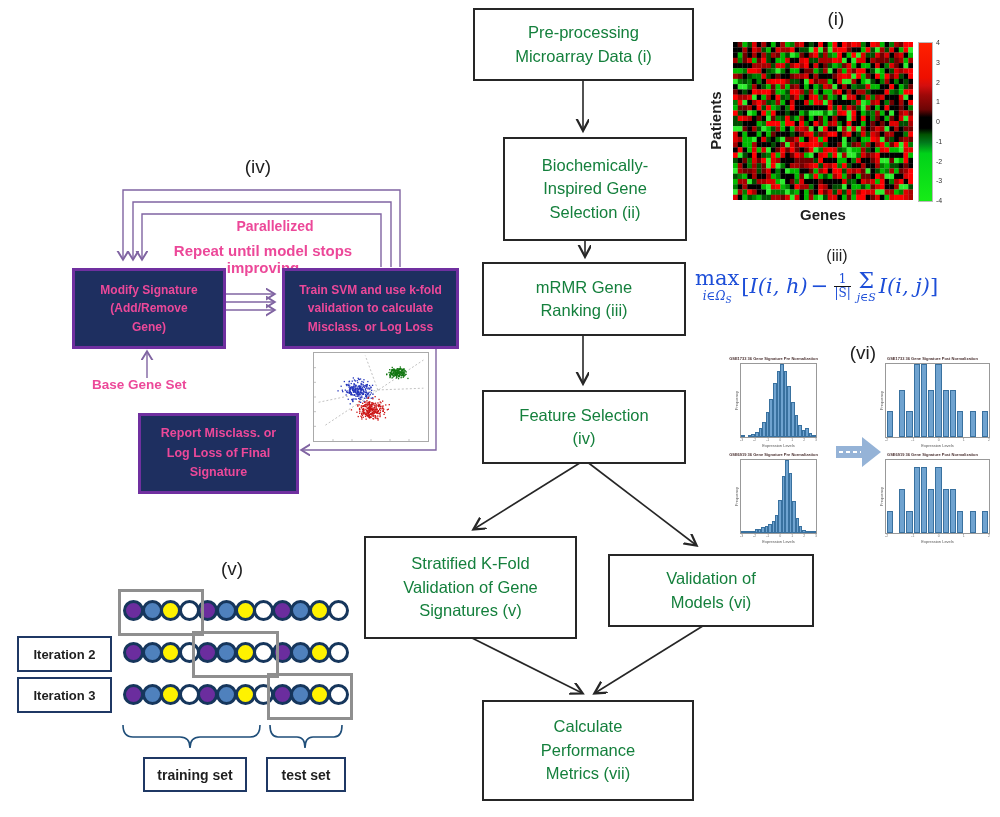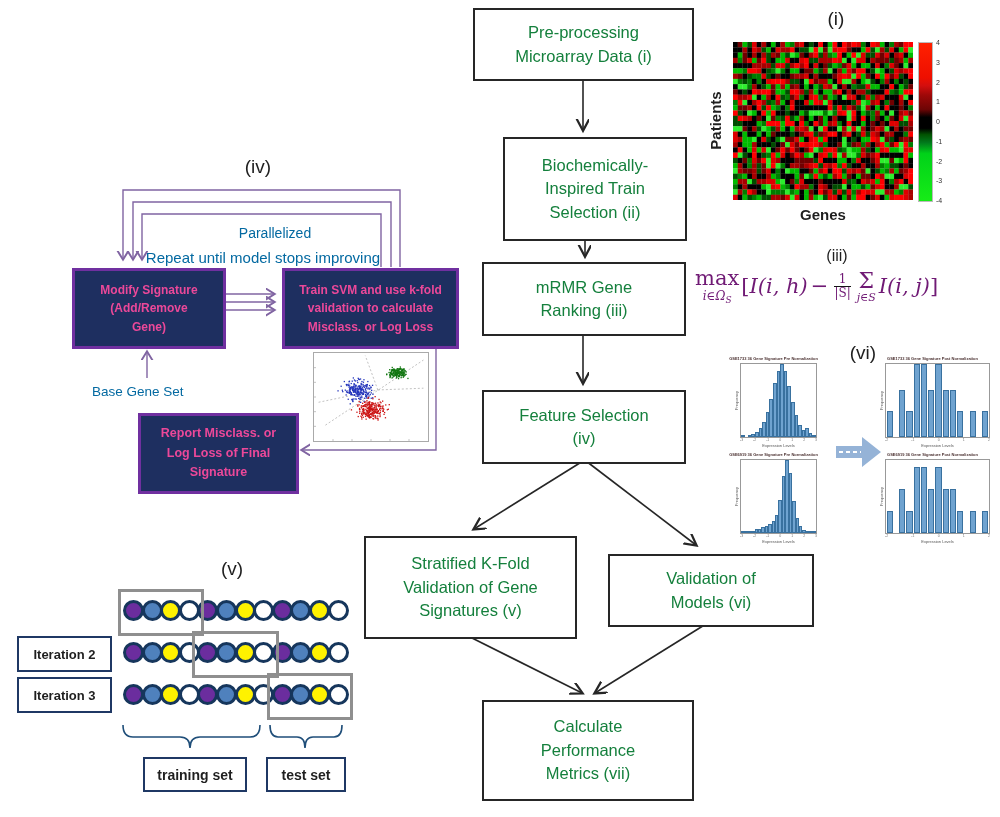--- a/index.html
+++ b/index.html
@@ -6,36 +6,36 @@
   .canvas{position:relative;width:1000px;height:817px;background:#fff;
           font-family:"Liberation Sans",sans-serif;overflow:hidden;color:#1f1f1f;}
   svg.overlay{position:absolute;left:0;top:0;pointer-events:none;}
   .fbox{position:absolute;background:#fff;border:2px solid #262626;
         display:flex;align-items:center;justify-content:center;text-align:center;
         font-size:16.5px;line-height:1.42;white-space:pre-line;color:#15803d;}
   .darkbox{position:absolute;background:#1E2F60;border:3px solid #7030A0;color:#ec4899;
         font-weight:bold;font-size:12px;line-height:1.55;display:flex;align-items:center;
         justify-content:center;text-align:center;white-space:pre-line;}
   .panel-label{position:absolute;font-size:19px;color:#1f1f1f;text-align:center;}
-  .boldnote{position:absolute;font-weight:normal;color:#0369a1;text-align:center;margin-top:7px;}
+  .boldnote{position:absolute;font-weight:bold;color:#ec4899;text-align:center;}
   .iterbox{position:absolute;background:#fff;border:2px solid #1F3864;
         display:flex;align-items:center;justify-content:center;font-size:13px;font-weight:600;}
   .setbox{position:absolute;background:#fff;border:2px solid #1F3864;
         display:flex;align-items:center;justify-content:center;font-size:14px;font-weight:600;}
   .kcircle{position:absolute;width:15px;height:15px;border-radius:50%;border:3px solid #16365C;}
   .grayframe{position:absolute;border:3px solid #8f8f8f;background:transparent;}
   .heatwrap{position:absolute;left:733px;top:42px;width:180px;height:158px;}
   .cbar{position:absolute;left:918px;top:42px;width:13px;height:158px;border:1px solid #bbb;}
   .cbar-tick{position:absolute;left:936px;width:20px;font-size:7px;color:#333;line-height:1;}
   .rotlabel{position:absolute;font-weight:bold;font-size:15px;transform:rotate(-90deg);
         transform-origin:center;white-space:nowrap;}
   .axislabel{position:absolute;font-weight:bold;font-size:15px;text-align:center;}
   
   .formula{position:absolute;left:695px;top:268px;display:flex;align-items:center;
-        font-family:"DejaVu Serif","Liberation Serif",serif;font-size:21px;color:#701a75;}
+        font-family:"DejaVu Serif","Liberation Serif",serif;font-size:21px;color:#1d4ed8;}
   .fml-max{display:inline-flex;flex-direction:column;align-items:center;margin-right:2px;line-height:1;}
   .fml-max .op{font-size:21px;}
   .fml-sub{font-size:12px;font-style:italic;margin-top:1px;}
   .fml-sub sub{font-size:9px;}
   .fml-body{display:inline-flex;align-items:center;font-style:italic;line-height:1;}
   .fml-body .rm{font-style:normal;}
   .fml-frac{display:inline-flex;flex-direction:column;align-items:center;font-size:12px;
         font-style:normal;margin:0 3px;line-height:1.1;}
   .fml-fracline{width:100%;border-top:1px solid #141414;}
   .fml-sum{display:inline-flex;flex-direction:column;align-items:center;line-height:1;margin:0 3px;}
@@ -99,21 +99,21 @@
 
     <g>
       <polygon points="836,446 862,446 862,437 881,452 862,467 862,458 836,458" fill="#95B3D7"></polygon>
       <path d="M839,452 L861,452" stroke="#ffffff" stroke-width="2" stroke-dasharray="4 3"></path>
     </g>
   </svg>
 
   <div class="fbox" style="left:473px;top:8px;width:217px;height:69px;">Pre-processing
 Microarray Data (i)</div>
   <div class="fbox" style="left:503px;top:137px;width:180px;height:100px;">Biochemically-
-Inspired Train
+Inspired Gene
 Selection (ii)</div>
   <div class="fbox" style="left:482px;top:262px;width:200px;height:70px;">mRMR Gene
 Ranking (iii)</div>
   <div class="fbox" style="left:482px;top:390px;width:200px;height:70px;">Feature Selection
 (iv)</div>
   <div class="fbox" style="left:364px;top:536px;width:209px;height:99px;">Stratified K-Fold
 Validation of Gene
 Signatures (v)</div>
   <div class="fbox" style="left:608px;top:554px;width:202px;height:69px;">Validation of
 Models (vi)</div>

